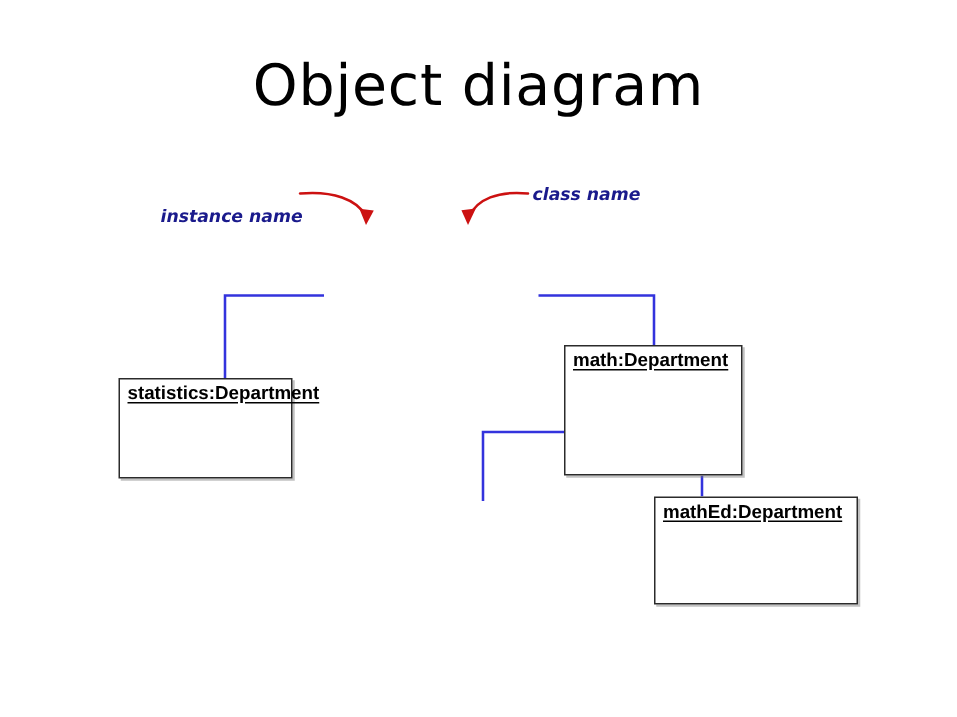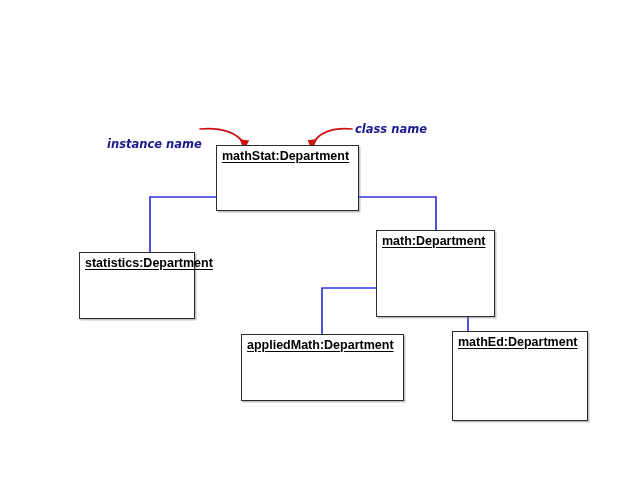--- a/index.html
+++ b/index.html
@@ -75,27 +75,28 @@
     text-underline-offset: 2px;
     white-space: nowrap;
     line-height: 15px;
   }
 
   
   #box-mathstat     { left: 216px; top: 145px; width: 143px; height: 66px; }
   #box-statistics   { left: 79px;  top: 252px; width: 116px; height: 67px; }
   #box-math         { left: 376px; top: 230px; width: 119px; height: 87px; }
   #box-appliedmath  { left: 241px; top: 334px; width: 163px; height: 67px; }
-  #box-mathed       { left: 452px; top: 331px; width: 136px; height: 90px; }
+  #box-mathed       { left: 436px; top: 331px; width: 136px; height: 72px; }
 </style>
 </head>
 <body>
 
 <div id="slide">
 
+  <div id="slide-title">Object diagram</div>
 
   <svg id="wire-layer" viewBox="0 0 638 478" xmlns="http://www.w3.org/2000/svg">
 
     <polyline points="216,197 150,197 150,252" fill="none" stroke="#3333dd" stroke-width="1.7"></polyline>
 
     <polyline points="359,197 436,197 436,230" fill="none" stroke="#3333dd" stroke-width="1.7"></polyline>
 
     <polyline points="376,288 322,288 322,334" fill="none" stroke="#3333dd" stroke-width="1.7"></polyline>
 
     <polyline points="468,317 468,331" fill="none" stroke="#3333dd" stroke-width="1.7"></polyline>
@@ -104,33 +105,27 @@
     <polygon points="244,150 239.6,139.2 249.2,140.4" fill="#cc1111"></polygon>
 
     <path d="M 352,129 C 332,127 318,133 313,144" fill="none" stroke="#cc1111" stroke-width="1.7" stroke-linecap="round"></path>
     <polygon points="312,150 307.6,140.2 317.2,139.0" fill="#cc1111"></polygon>
   </svg>
 
   <div class="annot" id="annot-instance">instance name</div>
 
   <div class="annot" id="annot-class">class name</div>
 
-  <div class="obj-box" id="box-mathstat">
-    <span class="obj-name">mathStat:Department</span>
-  </div>
 
   <div class="obj-box" id="box-statistics">
     <span class="obj-name">statistics:Department</span>
   </div>
 
   <div class="obj-box" id="box-math">
     <span class="obj-name">math:Department</span>
   </div>
 
-  <div class="obj-box" id="box-appliedmath">
-    <span class="obj-name">appliedMath:Department</span>
-  </div>
 
   <div class="obj-box" id="box-mathed">
     <span class="obj-name">mathEd:Department</span>
   </div>
 
 </div>
 
 </body></html>

